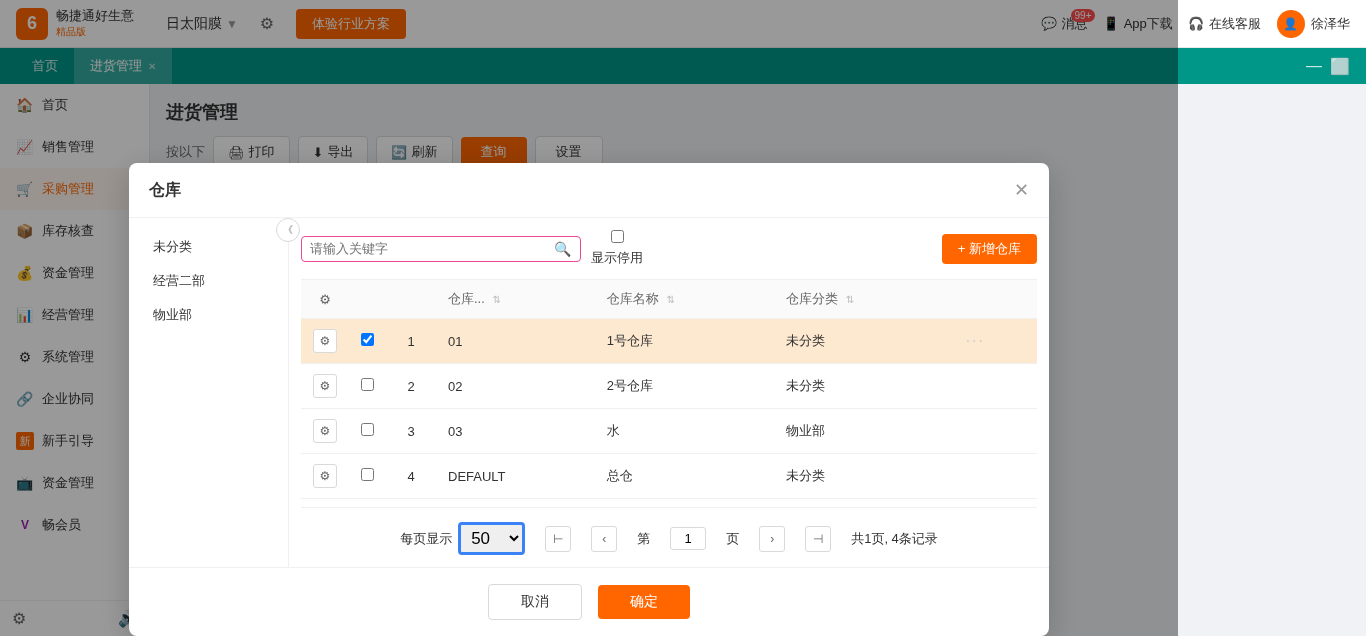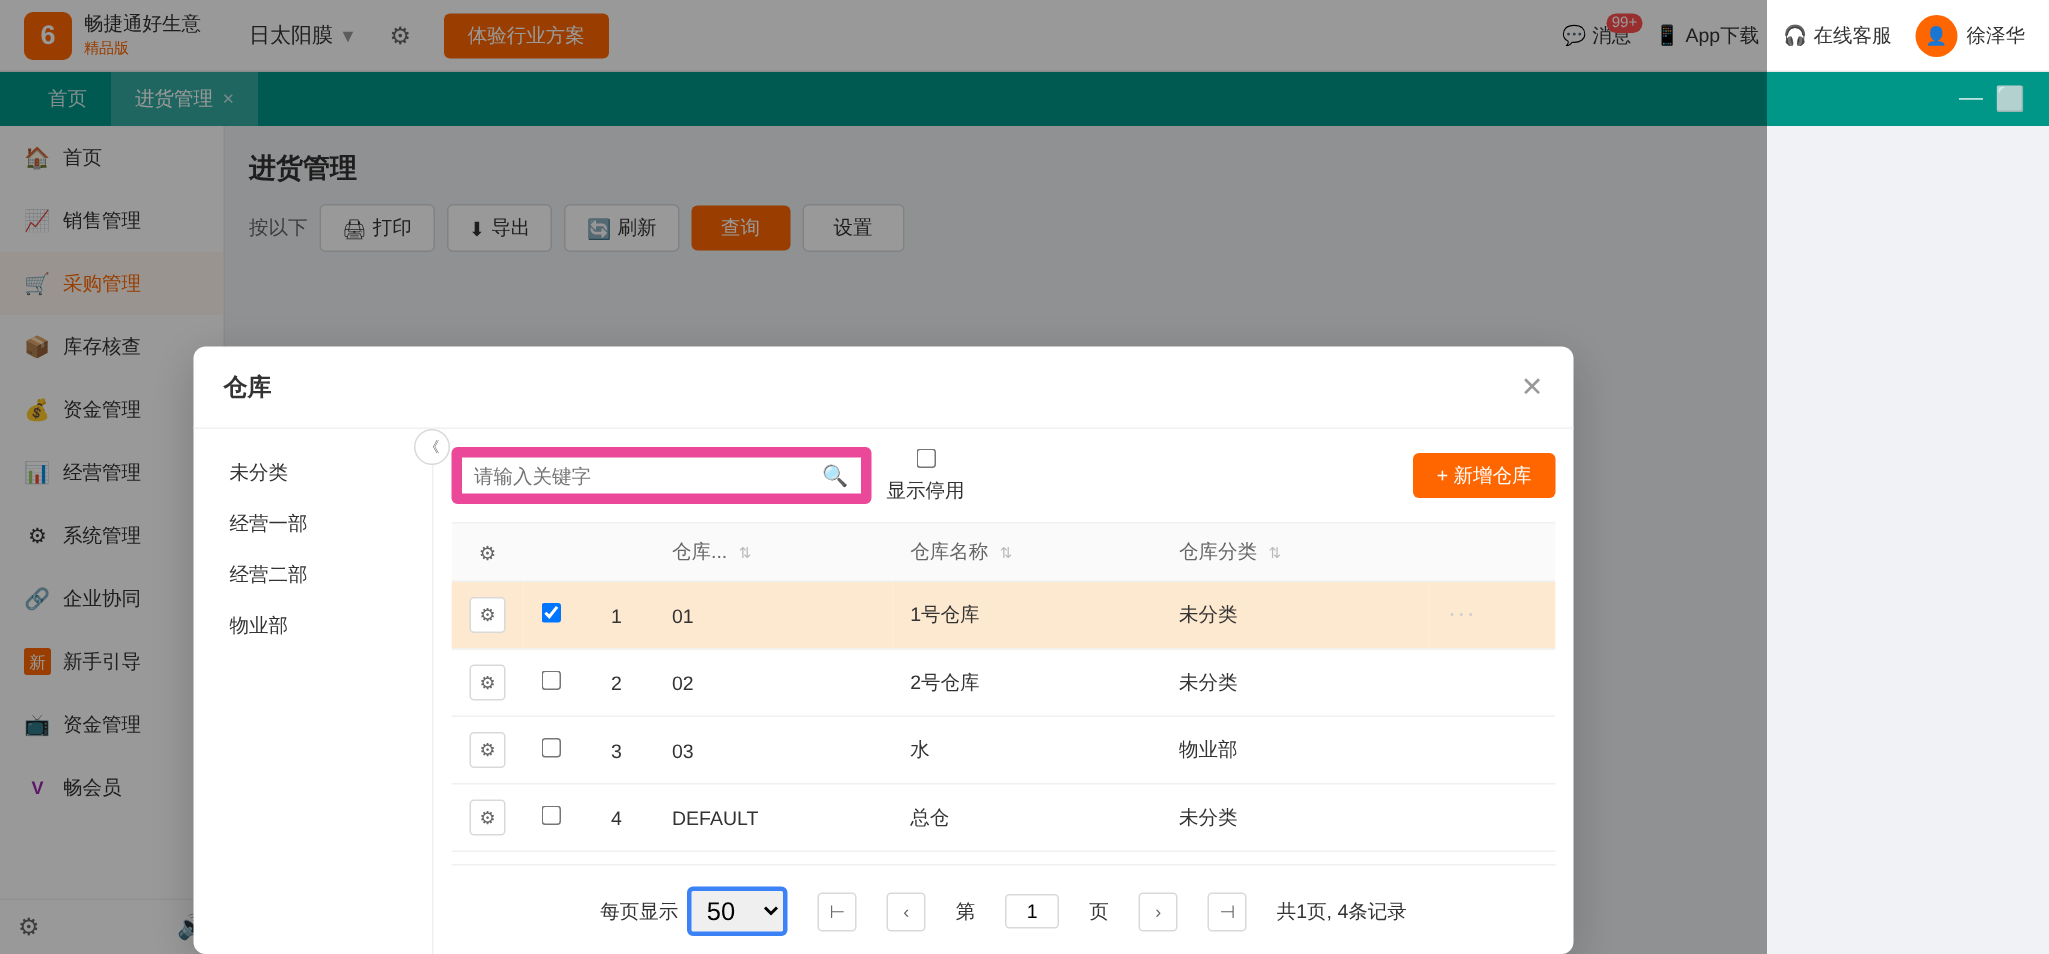--- a/index.html
+++ b/index.html
@@ -336,21 +336,21 @@
     }
     .table-toolbar {
       display: flex;
       align-items: center;
       gap: 10px;
       margin-bottom: 12px;
     }
     .search-box {
       display: flex;
       align-items: center;
-      border: 7px solid #ec4899;
+      border: 1px solid #ec4899;
       border-radius: 4px;
       padding: 4px 8px;
       gap: 4px;
       flex: 1;
       max-width: 280px;
     }
     .search-box input {
       border: none;
       outline: none;
       font-size: 13px;
@@ -660,21 +660,20 @@
     </div>
 
     <div class="modal-body">
 
       <div class="category-panel">
         <div class="category-panel-inner">
           <div style="position:relative;">
             <div class="collapse-btn">《</div>
           </div>
           <div class="category-item">未分类</div>
-          <div class="category-item">经营一部</div>
           <div class="category-item">经营二部</div>
           <div class="category-item">物业部</div>
         </div>
       </div>
 
       <div class="table-panel">
 
         <div class="table-toolbar">
           <div class="search-box">
             <input type="text" placeholder="请输入关键字" style="">
@@ -788,14 +787,18 @@
           <span>第</span>
           <input type="text" class="page-input" value="1" style="">
           <span>页</span>
           <button class="page-nav-btn">›</button>
           <button class="page-nav-btn">⊣</button>
           <span>共1页, 4条记录</span>
         </div>
       </div>
     </div>
 
+    <div class="modal-footer">
+      <button class="btn-cancel">取消</button>
+      <button class="btn-confirm">确定</button>
+    </div>
   </div>
 </div>
 
 </body></html>

